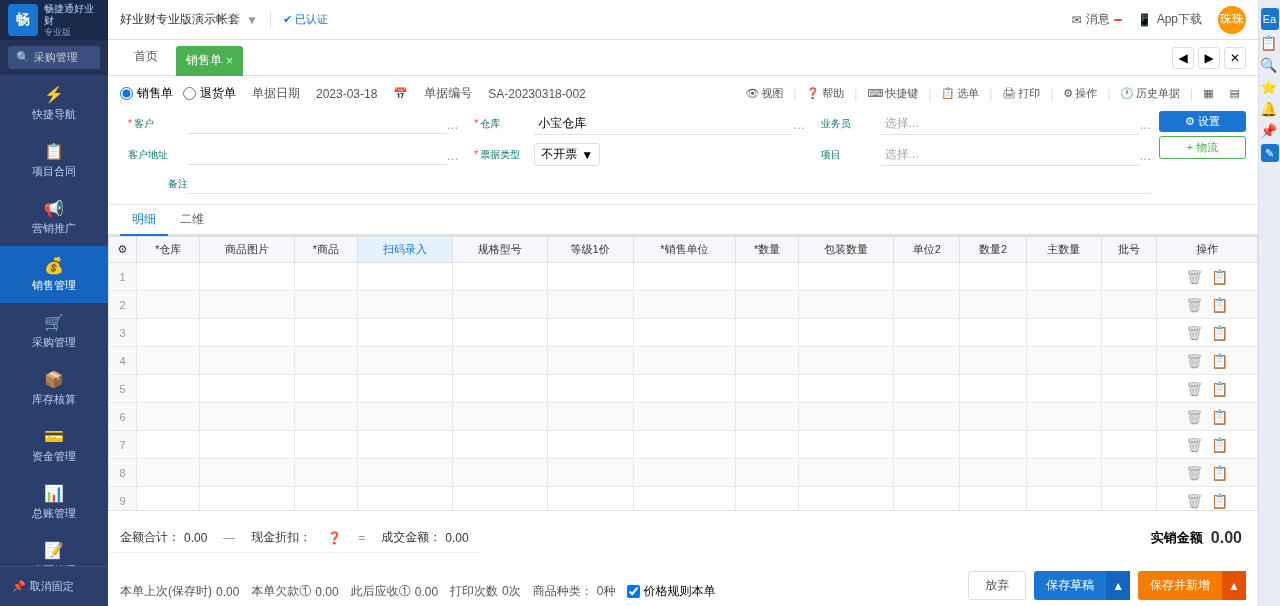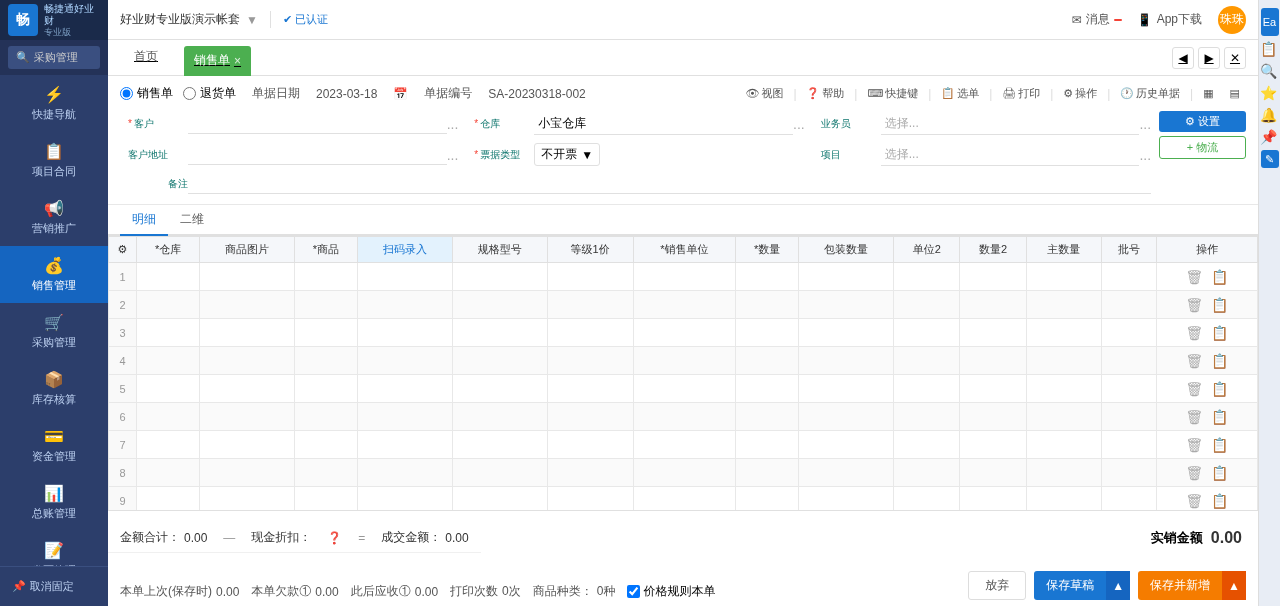--- a/index.html
+++ b/index.html
@@ -23,21 +23,21 @@
 
     
     .topbar { height: 40px; background: #fff; border-bottom: 1px solid #e0e0e0; display: flex; align-items: center; padding: 0 12px; gap: 12px; }
     .topbar-company { display: flex; align-items: center; gap: 6px; font-size: 12px; color: #333; border-right: 1px solid #e0e0e0; padding-right: 12px; }
     .topbar-verified { color: #1976d2; font-size: 11px; display: flex; align-items: center; gap: 3px; }
     .topbar-right { margin-left: auto; display: flex; align-items: center; gap: 16px; font-size: 12px; color: #555; }
     .topbar-right-item { display: flex; align-items: center; gap: 4px; cursor: pointer; }
     .badge { background: #f44336; color: #fff; border-radius: 8px; padding: 1px 4px; font-size: 10px; }
 
     
-    .tabbar { height: 36px; background: #fff; border-bottom: 1px solid #e0e0e0; display: flex; align-items: center; padding: 0 12px; gap: 12px; text-decoration: underline; }
+    .tabbar { height: 36px; background: #fff; border-bottom: 1px solid #e0e0e0; display: flex; align-items: center; padding: 0 12px; gap: 4px; }
     .tab { padding: 0 14px; height: 36px; display: flex; align-items: center; font-size: 12px; color: #555; cursor: pointer; border-bottom: 2px solid transparent; }
     .tab-bill { background: #4caf50; color: #fff; border-radius: 3px 3px 0 0; padding: 0 10px; height: 30px; margin-top: 6px; display: flex; align-items: center; gap: 4px; }
     .tab-close { cursor: pointer; color: rgba(255,255,255,0.8); }
     .tab-nav { margin-left: auto; display: flex; gap: 4px; }
     .tab-nav-btn { background: none; border: 1px solid #ddd; border-radius: 3px; width: 22px; height: 22px; cursor: pointer; font-size: 12px; display: flex; align-items: center; justify-content: center; }
 
     
     .content { flex: 1; display: flex; flex-direction: column; overflow: hidden; }
 
     
@@ -639,20 +639,20 @@
             <button class="btn-save-new">保存并新增</button>
             <button class="btn-save-new-arrow">▲</button>
           </div>
         </div>
       </div>
     </div>
   </div>
 </div>
 
 <div class="right-sidebar">
-  <button class="right-sidebar-btn" style="background:#1976d2;color:#fff;border-radius:3px;border:none;width:18px;height:28px;font-size:11px;">Ea</button>
+  <button class="right-sidebar-btn" style="background:#1976d2;color:#fff;border-radius:3px;border:none;width:18px;height:22px;font-size:11px;">Ea</button>
   <button class="right-sidebar-btn" style="border:none;background:none;font-size:14px;">📋</button>
   <button class="right-sidebar-btn" style="border:none;background:none;font-size:14px;">🔍</button>
   <button class="right-sidebar-btn" style="border:none;background:none;font-size:14px;">⭐</button>
   <button class="right-sidebar-btn" style="border:none;background:none;font-size:14px;">🔔</button>
   <button class="right-sidebar-btn" style="border:none;background:none;font-size:14px;">📌</button>
   <button class="right-sidebar-btn" style="background:#1976d2;color:#fff;border-radius:3px;border:none;width:18px;height:18px;font-size:11px;">✎</button>
 </div>
 
 </body></html>

